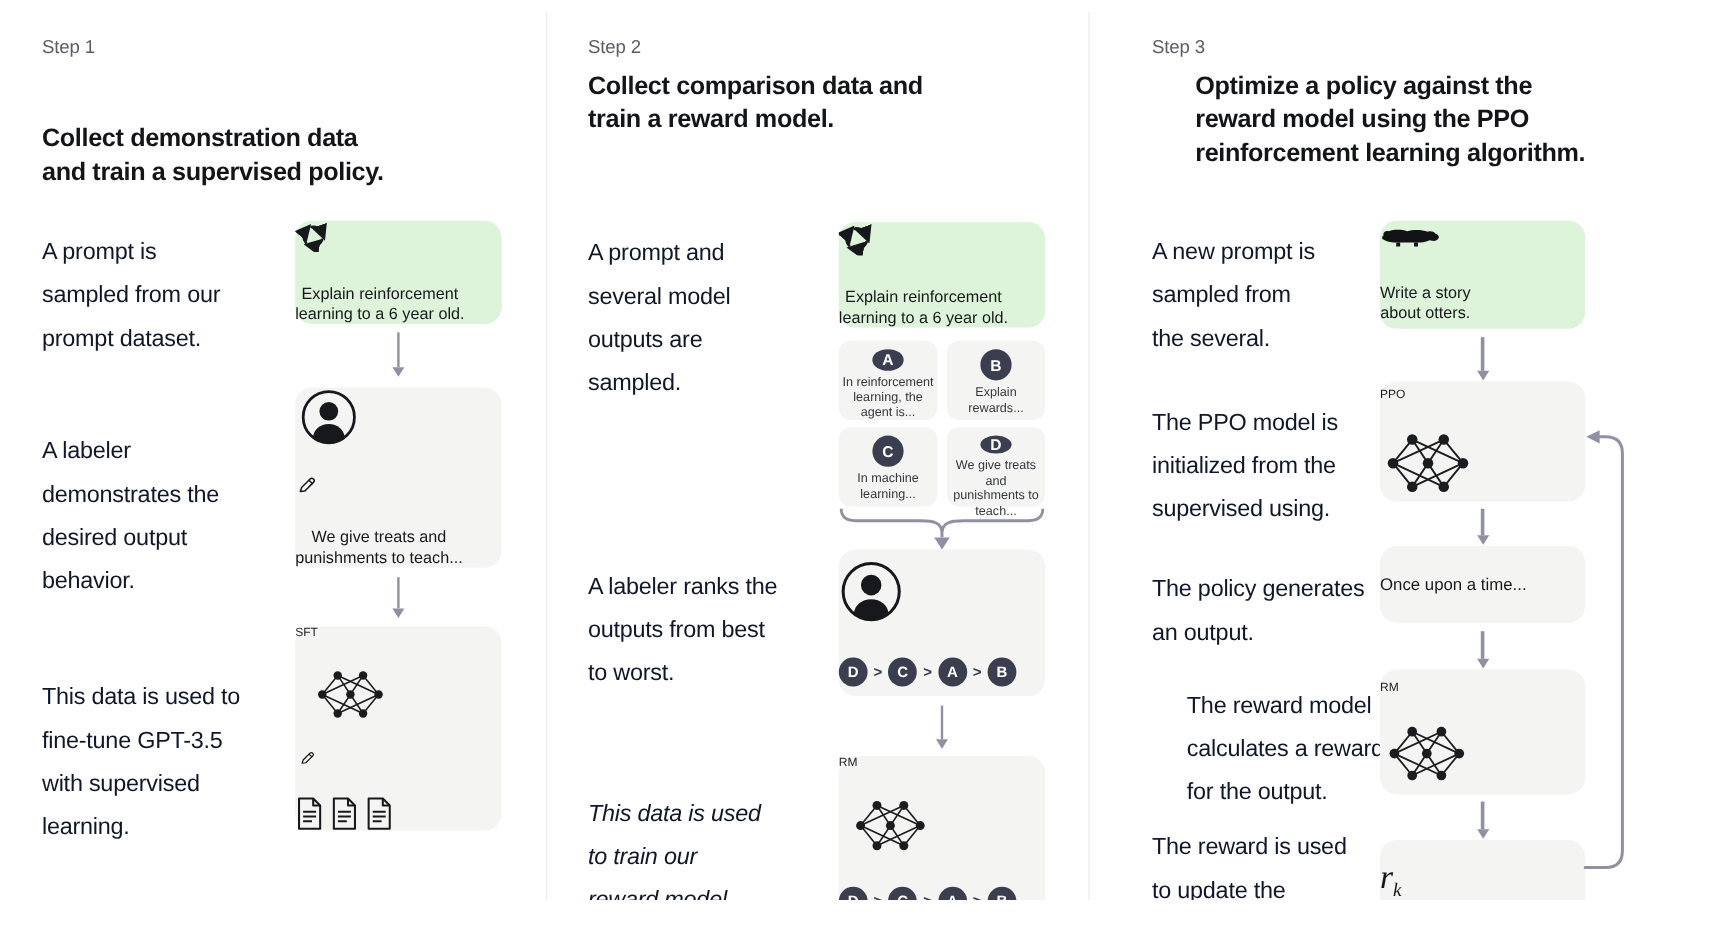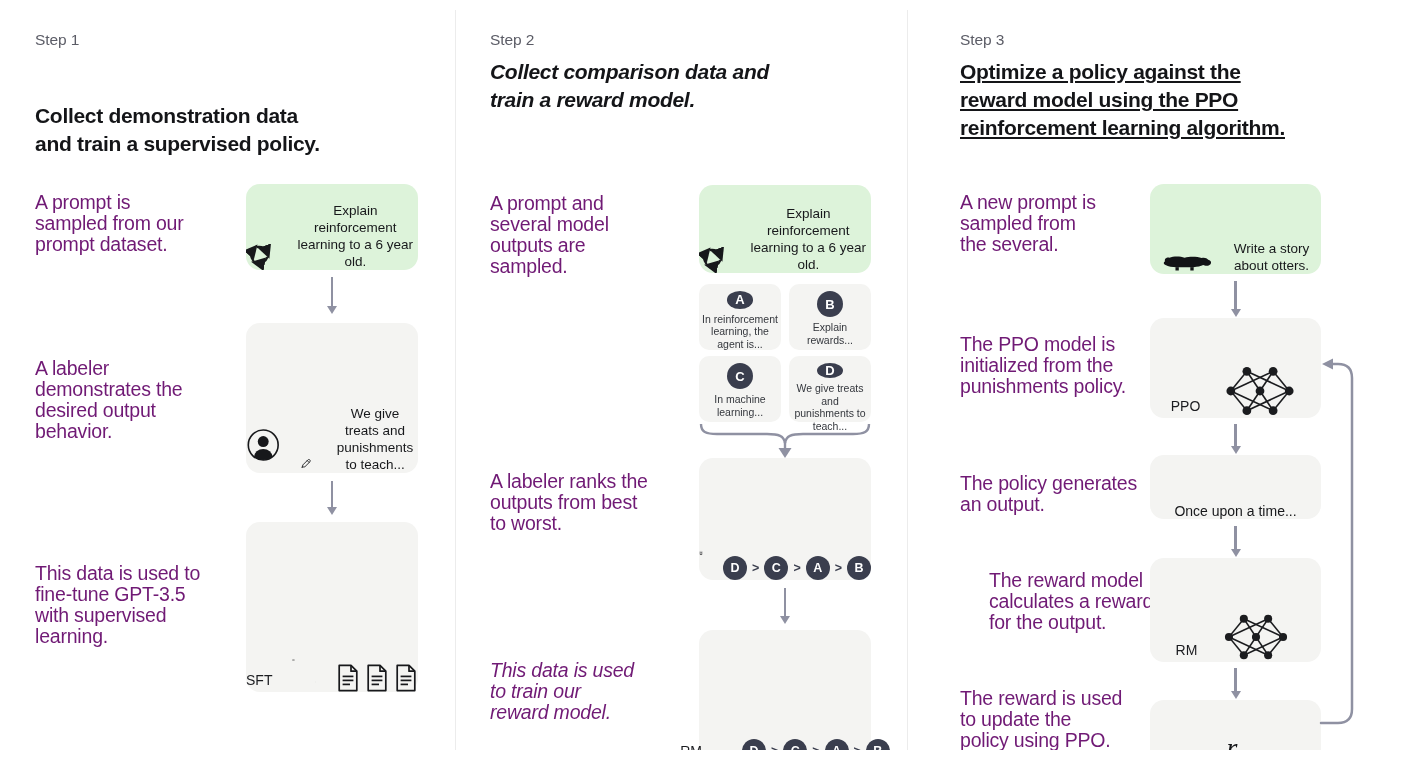--- a/index.html
+++ b/index.html
@@ -4,29 +4,29 @@
 <style>
   html,body { margin:0; padding:0; background:#ffffff; }
   body { font-family:"Liberation Sans", sans-serif; color:#17181b; }
   .canvas { position:relative; width:1428px; height:750px; background:#ffffff; overflow:hidden; }
 
   .divider { position:absolute; top:10px; bottom:0; width:1px; background:#ececec; }
 
   .step-label { position:absolute; font-size:15.5px; color:#5b5c66; letter-spacing:-0.1px; }
   .step-title { position:absolute; font-size:21px; font-weight:bold; color:#141518; line-height:28px;
                 white-space:pre-line; letter-spacing:-0.3px; }
-  .caption { position:absolute; font-size:19.5px; color:#701a75; line-height:21px;
+  .caption { position:absolute; font-size:19.5px; color:#0f172a; line-height:36px;
              white-space:pre-line; letter-spacing:-0.2px; }
 
-  .box { position:absolute; border-radius:14px; display:flex; flex-direction:row;
-         align-items:flex-end; justify-content:center; text-align:center;gap:20px; }
+  .box { position:absolute; border-radius:14px; display:flex; flex-direction:column;
+         align-items:flex-start; justify-content:center; text-align:center;gap:20px; }
   .box.green { background:#ddf3da; }
   .box.gray  { background:#f4f4f2; }
   .box-text  { font-size:13.5px; line-height:17px; color:#17181b; white-space:pre-line; margin-top:6px; }
-  .box-label { font-size:14px; color:#1b1c20; margin-bottom:4px; }
+  .box-label { font-size:10px; color:#1b1c20; margin-bottom:4px; }
 
   .small-box { position:absolute; border-radius:10px; background:#f4f4f2; display:flex;
                flex-direction:column; align-items:center; justify-content:flex-start;
                padding-top:7px; box-sizing:border-box; text-align:center; }
   .small-box .stext { font-size:10.5px; line-height:12.5px; color:#34373d; white-space:pre-line; margin-top:4px; }
 
   .badge { width:26px; height:26px; border-radius:50%; background:#3a3e4e; color:#ffffff;
            font-weight:bold; font-size:13px; display:flex; align-items:center; justify-content:center; }
   .rank-row { display:flex; align-items:center; gap:5px; margin-top:8px; }
   .rank-row .badge { width:24px; height:24px; font-size:12.5px; }
@@ -175,21 +175,21 @@
               <line x1="6.6" y1="16.4" x2="17.4" y2="16.4"></line>
               <line x1="6.6" y1="20.4" x2="14" y2="20.4"></line>
             </g>
         </svg>
       </div>
     </div>
   </div>
 
   <div>
     <div class="step-label" style="left:490px;top:31px;text-align:right;">Step 2</div>
-    <div class="step-title" style="left:490px;top:58px;font-style:italic;">Collect comparison data and
+    <div class="step-title" style="left:490px;top:58px;">Collect comparison data and
 train a reward model.</div>
 
     <div class="caption" style="left:490px;top:193px;">A prompt and
 several model
 outputs are
 sampled.</div>
     <div class="caption" style="left:490px;top:471px;">A labeler ranks the
 outputs from best
 to worst.</div>
     <div class="caption" style="left:490px;top:660px;font-style:italic;">This data is used
@@ -301,30 +301,30 @@
         <span class="rank-sep">&gt;</span>
         <div class="badge">A</div>
         <span class="rank-sep">&gt;</span>
         <div class="badge">B</div>
       </div>
     </div>
   </div>
 
   <div>
     <div class="step-label" style="left:960px;top:31px;">Step 3</div>
-    <div class="step-title" style="left:960px;top:58px;text-decoration:underline;">Optimize a policy against the
+    <div class="step-title" style="left:996px;top:58px;">Optimize a policy against the
 reward model using the PPO
 reinforcement learning algorithm.</div>
 
     <div class="caption" style="left:960px;top:192px;">A new prompt is
 sampled from
 the several.</div>
     <div class="caption" style="left:960px;top:334px;">The PPO model is
 initialized from the
-punishments policy.</div>
+supervised using.</div>
     <div class="caption" style="left:960px;top:473px;">The policy generates
 an output.</div>
     <div class="caption" style="left:989px;top:570px;">The reward model
 calculates a reward
 for the output.</div>
     <div class="caption" style="left:960px;top:688px;">The reward is used
 to update the
 policy using PPO.</div>
 
     <div class="box green" style="left:1150px;top:184px;width:171px;height:90px;">

